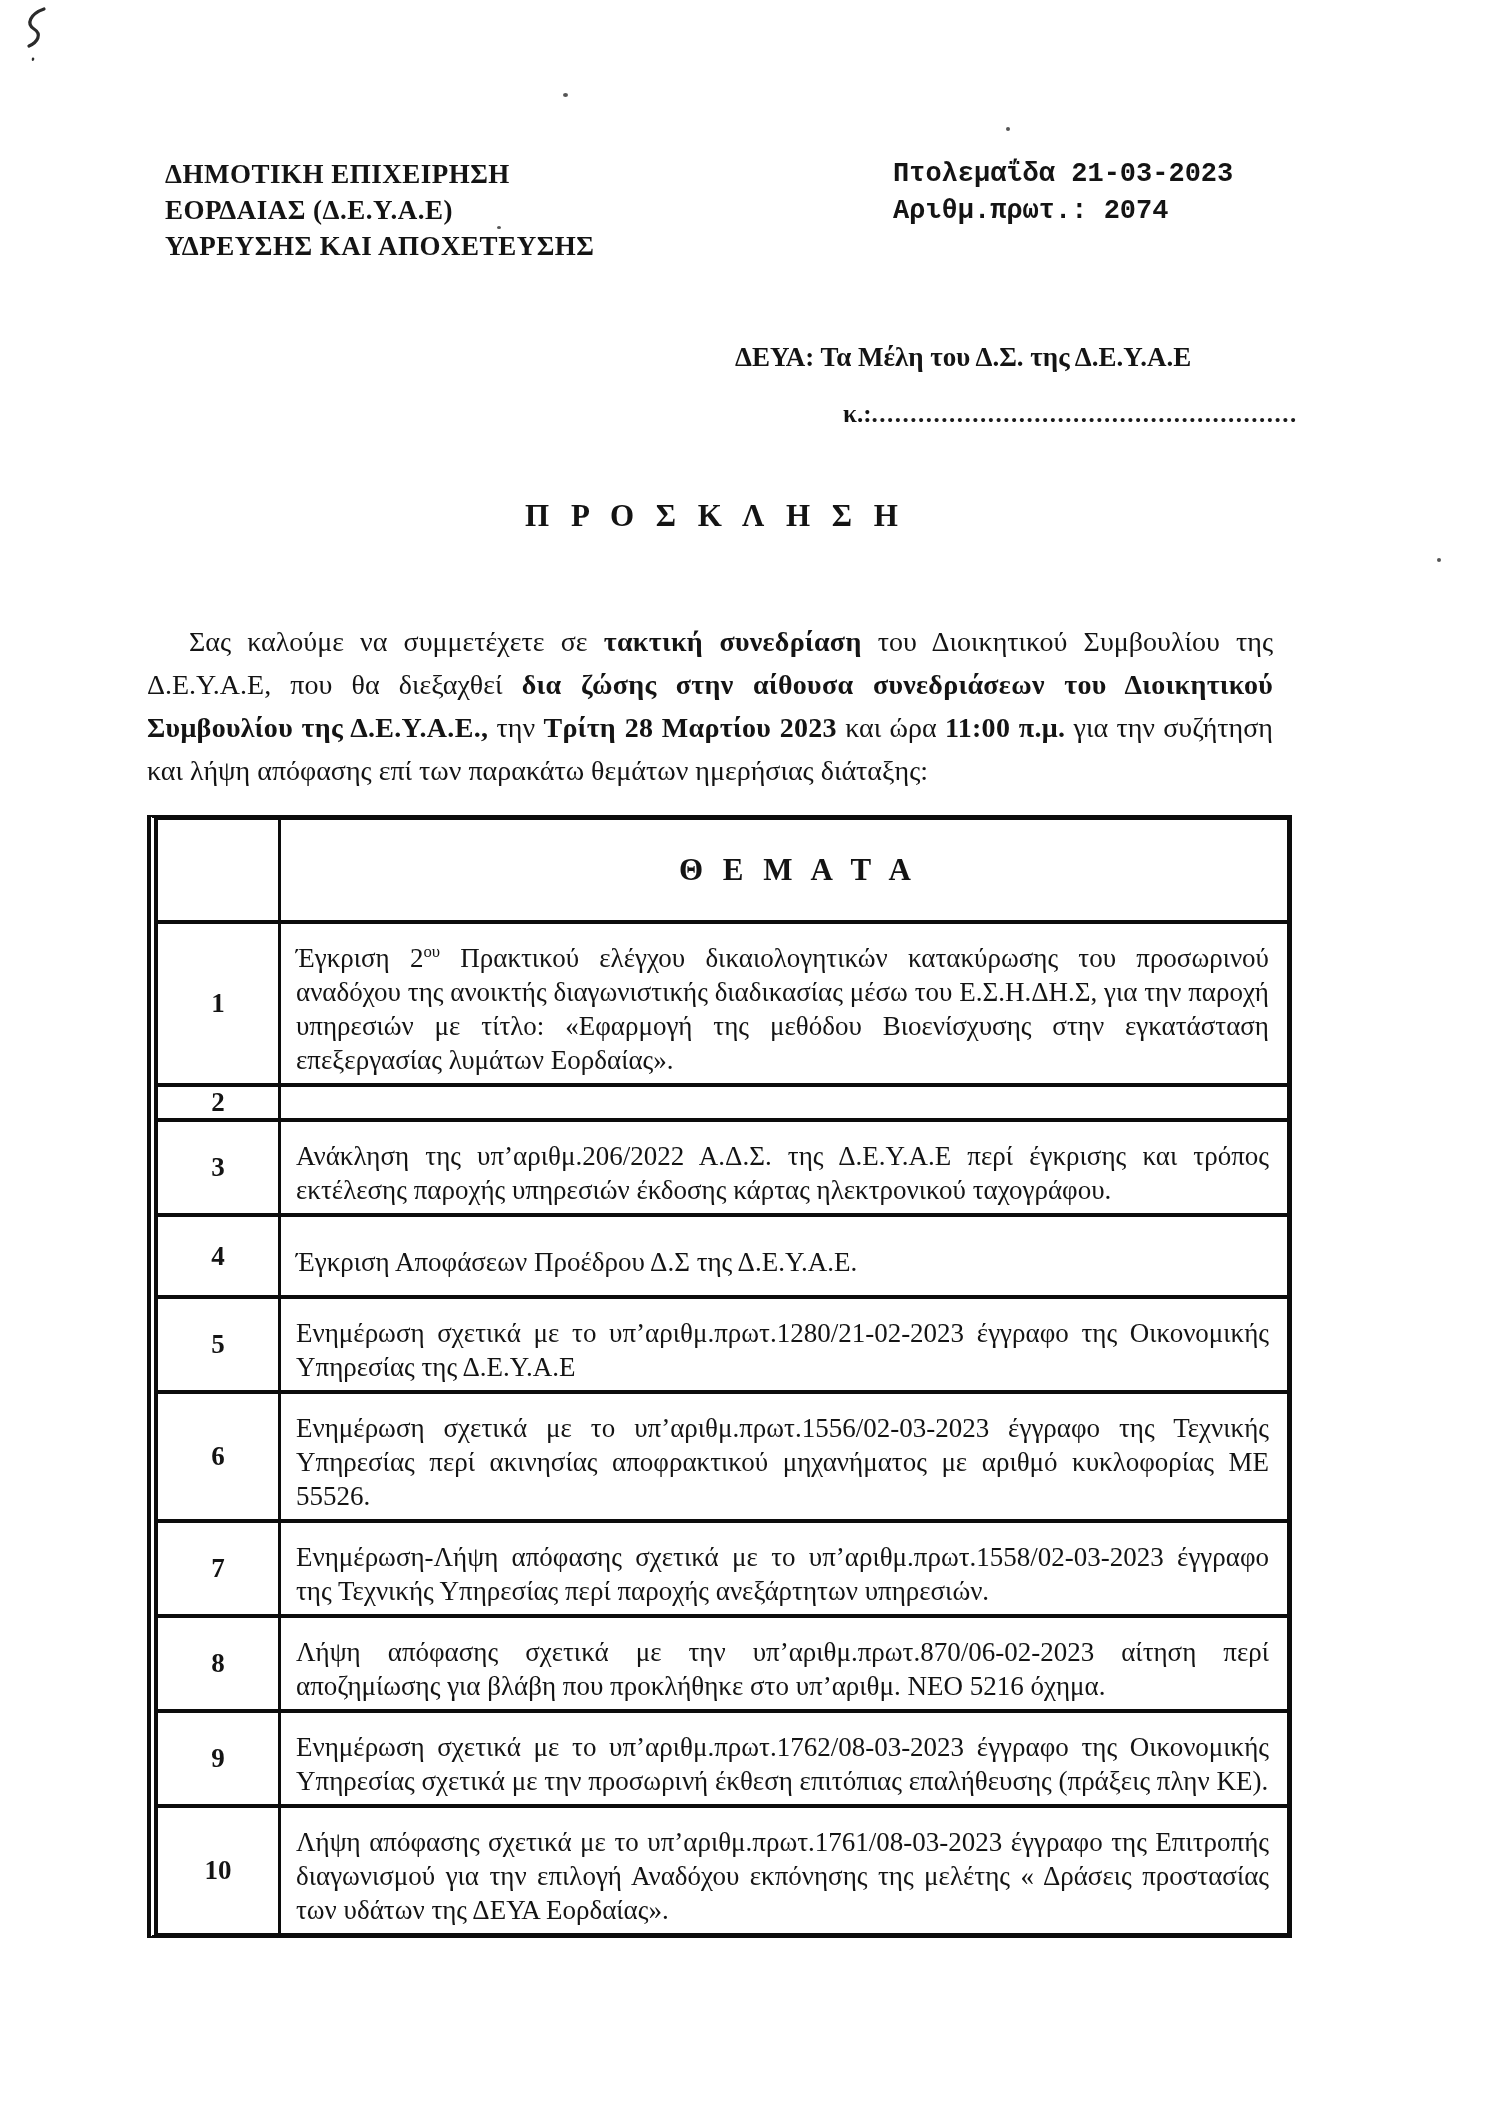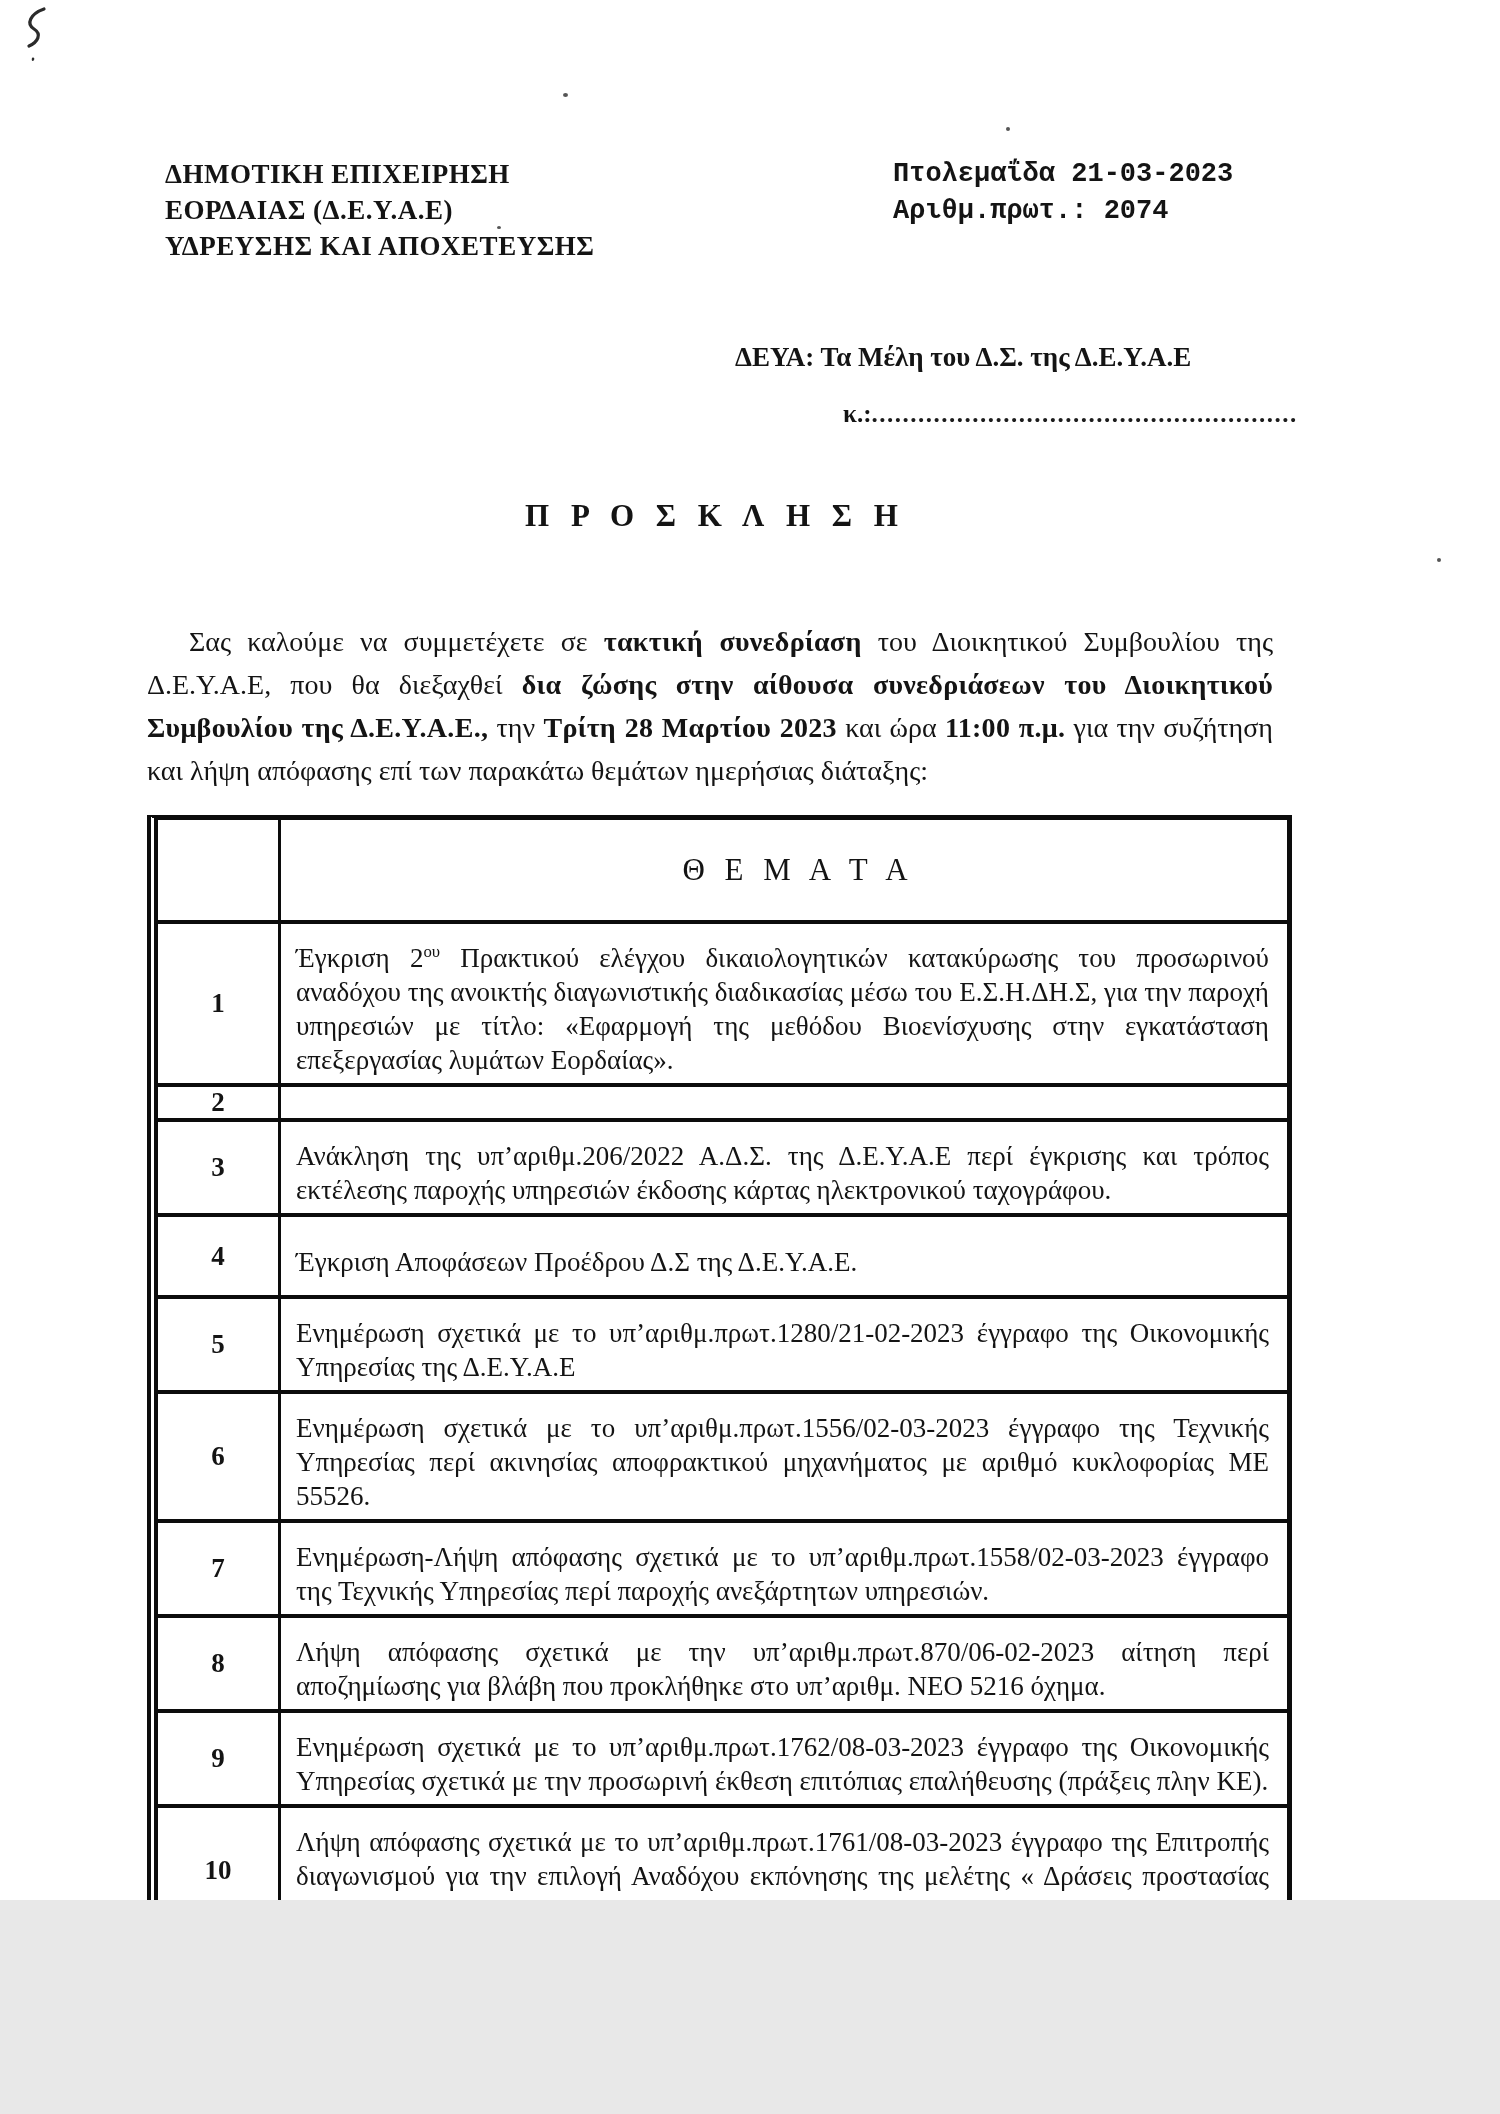--- a/index.html
+++ b/index.html
@@ -1,18 +1,18 @@
 <!DOCTYPE html>
 <html><head>
 <meta charset="utf-8">
 <style>
   html,body{margin:0;padding:0;background:#e8e8e8;}
   .page{
     position:relative;
-    width:1500px;height:1900px;
+    width:1500px;height:2114px;
     margin:0 auto;
     background:#ffffff;
     color:#141414;
     font-family:"Liberation Serif","DejaVu Serif",serif;
     overflow:hidden;
   }
   
   .org-block{position:absolute;left:165px;top:156px;font-weight:bold;font-size:27px;line-height:36px;letter-spacing:0.5px;}
   .ref-block{position:absolute;left:893px;top:156px;font-weight:bold;font-size:27px;line-height:37px;font-family:Liberation Mono, monospace;}
   
@@ -35,21 +35,21 @@
     border-left:11px double #0c0c0c;
     box-sizing:border-box;
     font-size:27px;
   }
   .thead{
     height:100px;display:flex;
   }
   .thead .tnum{border-right:3px solid #0c0c0c;}
   .thead .ttitle{
     flex:1;display:flex;align-items:center;justify-content:center;
-    font-weight:normal;font-size:31px;letter-spacing:6px;padding-left:28px;
+    font-weight:bold;font-size:31px;letter-spacing:6px;padding-left:28px;
   }
   .trow{display:flex;border-top:4px solid #0c0c0c;}
   .tnum{
     width:123px;flex:0 0 123px;display:flex;align-items:center;justify-content:center;
     font-weight:bold;font-size:27px;border-right:3px solid #0c0c0c;box-sizing:border-box;
   }
   .ttext{
     flex:1;padding:17px 18px 6px 15px;line-height:34px;text-align:justify;
   }
   .ttext sup{font-size:0.62em;vertical-align:super;line-height:0;}

